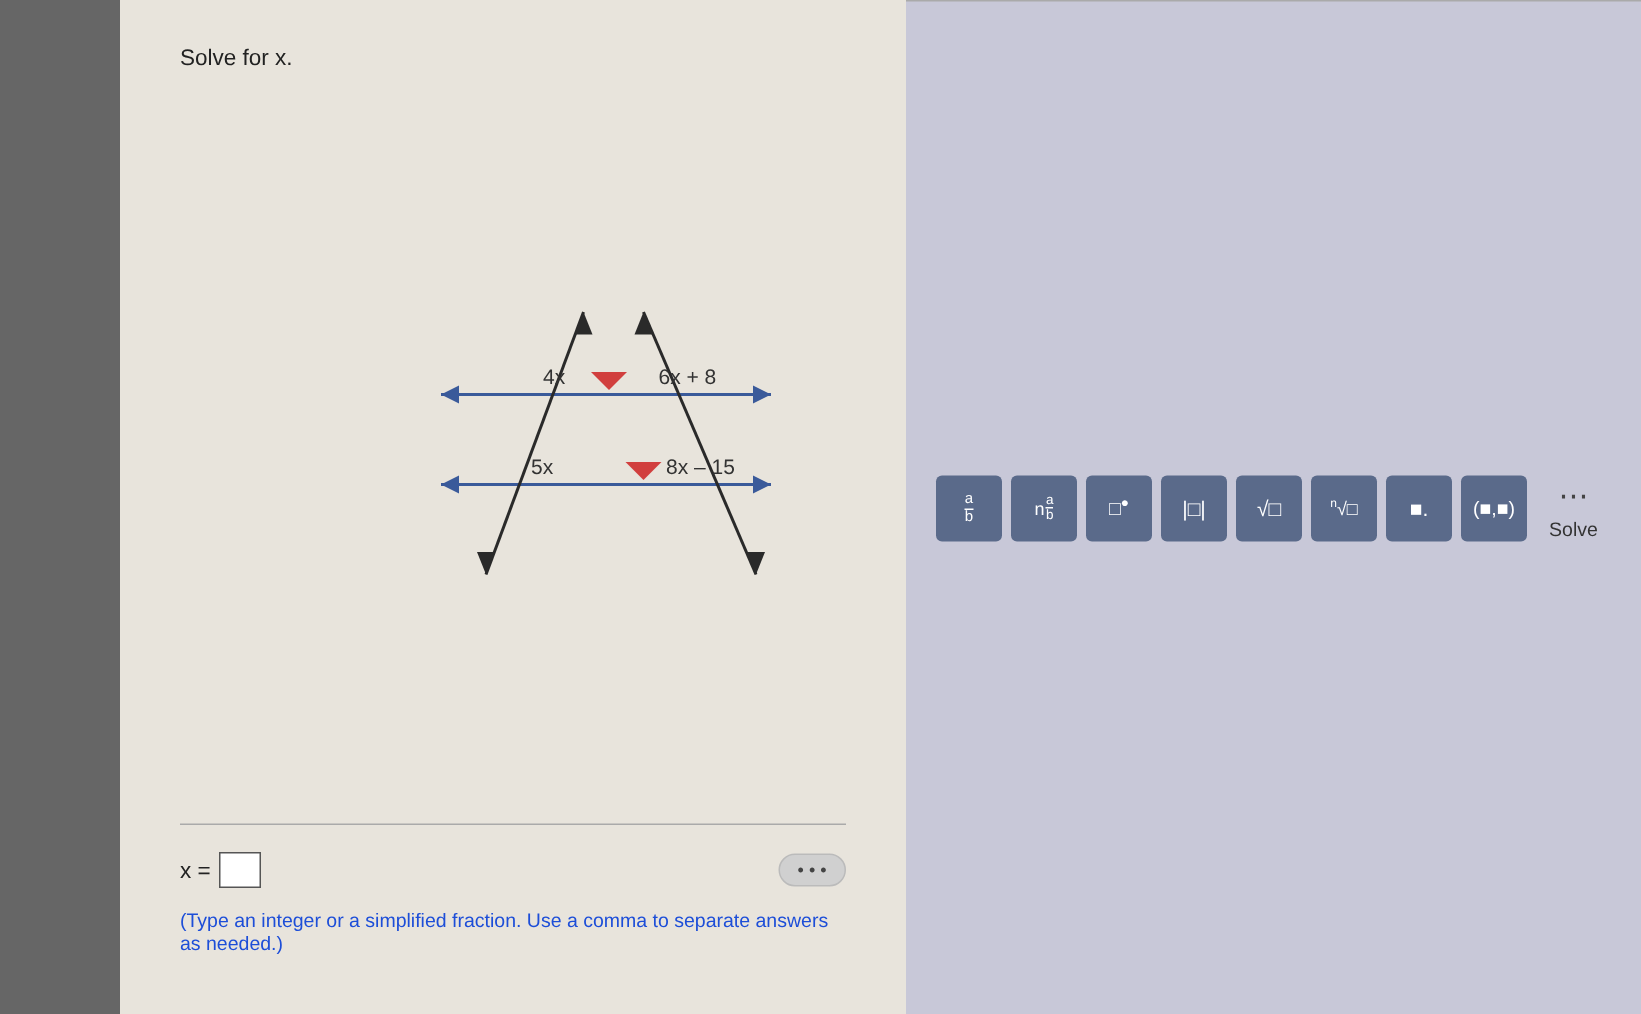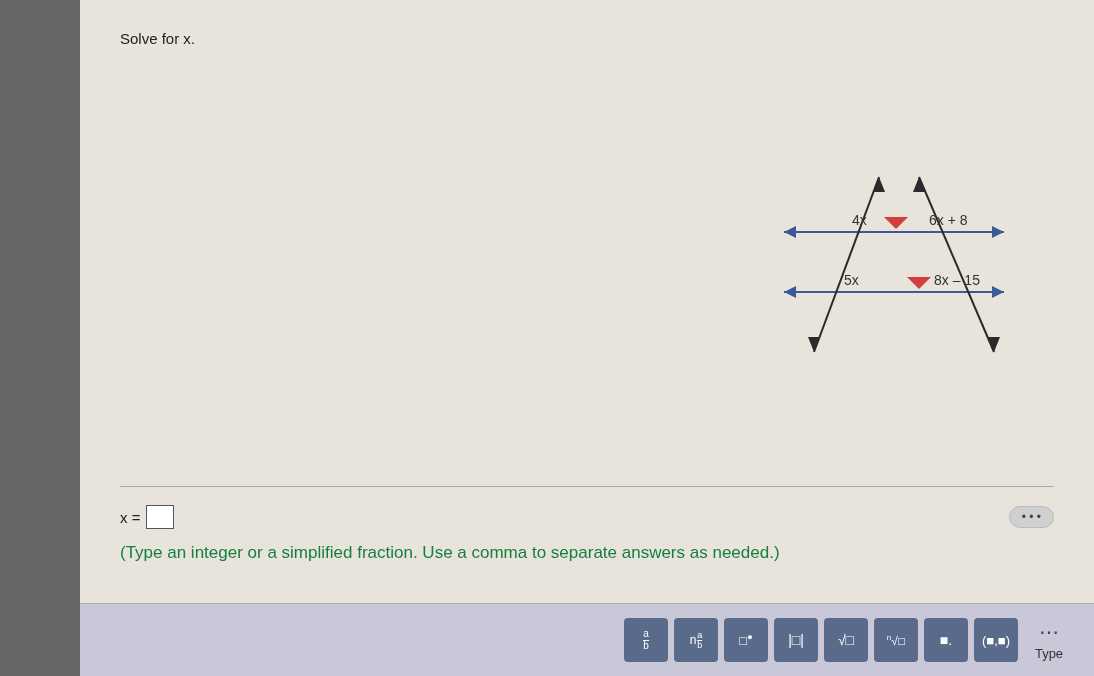--- a/index.html
+++ b/index.html
@@ -11,21 +11,21 @@
       overflow: hidden;
     }
     .main-container {
       position: absolute;
       left: 80px;
       top: 0;
       width: 1014px;
       height: 676px;
       background: #e8e4dc;
       display: flex;
-      flex-direction: column;
+      flex-direction: row;
     }
     .content-area {
       flex: 1;
       padding: 30px 40px 20px 40px;
       display: flex;
       flex-direction: column;
     }
     .problem-title {
       font-size: 15px;
       color: #222;
@@ -77,22 +77,22 @@
       border-radius: 12px;
       padding: 3px 12px;
       font-size: 12px;
       color: #444;
       cursor: pointer;
       display: flex;
       align-items: center;
       gap: 3px;
     }
     .hint-text {
-      font-size: 17px;
-      color: #15803d;
+      font-size: 13px;
+      color: #1d4ed8;
       margin: 6px 0 20px 0;
     }
     .toolbar-area {
       background: #c8c8d8;
       padding: 14px 20px;
       display: flex;
       align-items: center;
       justify-content: flex-end;
       gap: 6px;
       border-top: 1px solid #aaa;
@@ -238,16 +238,16 @@
     <button class="tool-btn" title="Decimal">
       <span style="font-size:14px;">■.</span>
     </button>
 
     <button class="tool-btn" title="Interval">
       <span style="font-size:13px;">(■,■)</span>
     </button>
 
     <div class="more-btn">
       <span class="dots-icon">⋯</span>
-      <span style="font-size:13px; color:#333;">Type</span>
+      <span style="font-size:13px; color:#333;">Solve</span>
     </div>
   </div>
 </div>
 
 </body></html>

